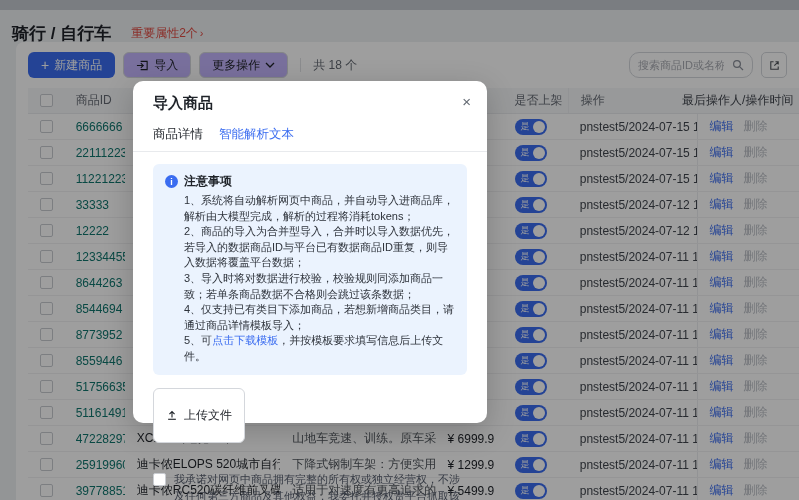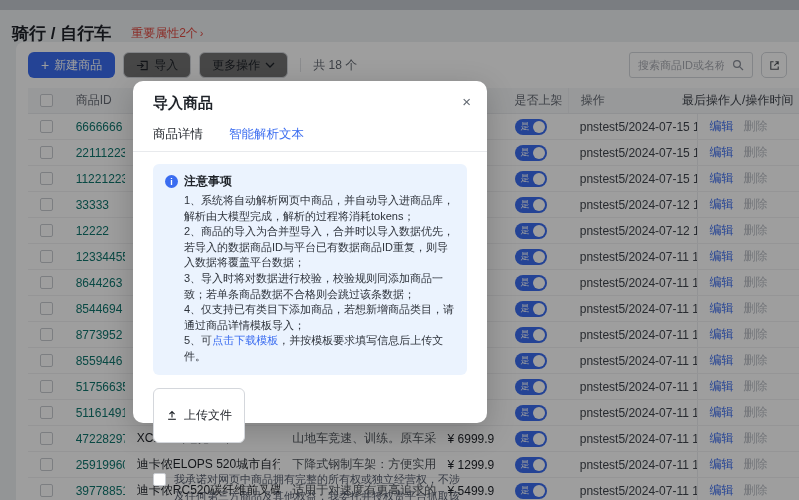--- a/index.html
+++ b/index.html
@@ -9,29 +9,29 @@
   .top-strip { height:10px; background:#c6cad0; }
 
   .page-head { display:flex; align-items:center; gap:20px; padding:12px 12px 10px 12px; }
   .page-title { font-size:17px; font-weight:bold; color:#1f2329; }
   .page-sub { font-size:12px; color:#e04c43; cursor:pointer; }
   .page-sub .arrow { margin-left:2px; font-size:11px; }
 
   .card { position:absolute; left:16px; top:42px; right:0; bottom:0; background:#fff; border-radius:8px 0 0 0; padding:10px 0 0 12px; }
 
   .toolbar { display:flex; align-items:center; gap:8px; padding-right:12px; margin-bottom:10px; }
-  .btn { display:inline-flex; align-items:center; gap:5px; height:26px; padding:0 12px; border-radius:6px; font-size:12px; cursor:pointer; border:1px solid transparent; background:#737373; }
+  .btn { display:inline-flex; align-items:center; gap:5px; height:26px; padding:0 12px; border-radius:6px; font-size:12px; cursor:pointer; border:1px solid transparent; background:#c4b5fd; }
   .btn.primary { background:#3a6cf0; color:#fff; }
   .btn.outline { border-color:#d4d7dc; color:#1f2329; }
   .btn svg { display:block; }
   .plus { font-size:14px; line-height:1; }
   .vdiv { width:1px; height:14px; background:#e0e2e6; margin:0 4px; }
   .count { font-size:12px; color:#646a73; }
   .toolbar-right { margin-left:auto; display:flex; align-items:center; gap:8px; }
-  .search-box { display:flex; align-items:center; justify-content:space-between; width:124px; height:26px; border:1px solid #d4d7dc; border-radius:3px; padding:0 8px; color:#8a8f99; }
+  .search-box { display:flex; align-items:center; justify-content:space-between; width:124px; height:26px; border:1px solid #d4d7dc; border-radius:10px; padding:0 8px; color:#8a8f99; }
   .search-box input { border:none; outline:none; width:86px; font-size:11px; color:#1f2329; background:transparent; font-family:inherit; }
   .search-box input::placeholder { color:#a8abb2; }
   .icon-btn { width:26px; height:26px; border:1px solid #d4d7dc; border-radius:5px; display:flex; align-items:center; justify-content:center; color:#51565d; cursor:pointer; background:#fff; }
 
   .table { font-size:12px; }
   .tr { display:flex; align-items:center; height:26px; border-bottom:1px solid #f0f1f3; }
   .tr.head { background:#f6f7f9; border-bottom:1px solid #e8eaed; color:#646a73; }
   .td { padding:0 6px 0 12px; white-space:nowrap; overflow:hidden; display:flex; align-items:center; gap:4px; }
   .col-check { width:36px; padding-left:12px; }
   .col-id { width:62px; }
@@ -49,21 +49,21 @@
   .link-edit { color:#3a6cf0; cursor:pointer; }
   .link-del { color:#b9bdc4; cursor:pointer; }
   .funnel { color:#8a8f99; }
 
   .overlay { position:absolute; inset:0; background:rgba(0,0,0,0.38); z-index:10; }
 
   .modal { position:absolute; left:133px; top:81px; width:354px; height:342px; background:#fff; border-radius:10px; z-index:20; box-shadow:0 8px 30px rgba(0,0,0,0.2); display:flex; flex-direction:column; }
   .modal-head { padding:13px 20px 6px 20px; position:relative; }
   .modal-title { font-size:15px; font-weight:bold; }
   .modal-close { position:absolute; right:16px; top:12px; font-size:15px; color:#646a73; cursor:pointer; }
-  .tabs { display:flex; gap:26px; padding:0 20px; border-bottom:1px solid #e8eaed; }
+  .tabs { display:flex; gap:16px; padding:0 20px; border-bottom:1px solid #e8eaed; }
   .tab { font-size:12.5px; padding:7px 0 6px 0; color:#1f2329; cursor:pointer; border-bottom:2px solid transparent; }
   .tab.ai { color:#3a6cf0; }
   .tab.active { border-bottom-color:#3a6cf0; }
   .modal-body { padding:12px 20px 0 20px; flex:1; }
   .notice { background:#ebf3fe; border-radius:6px; padding:9px 12px 10px 12px; }
   .notice-titlerow { display:flex; align-items:center; gap:6px; margin-bottom:3px; }
   .info-ic { width:13px; height:13px; border-radius:50%; background:#3a6cf0; color:#fff; font-size:9px; font-weight:bold; display:flex; align-items:center; justify-content:center; font-style:normal; }
   .notice-title { font-size:12px; font-weight:bold; color:#1f2329; }
   .notice-items { padding-left:19px; font-size:11px; line-height:1.42; color:#2e333b; }
   .dl-link { color:#3a6cf0; cursor:pointer; }

